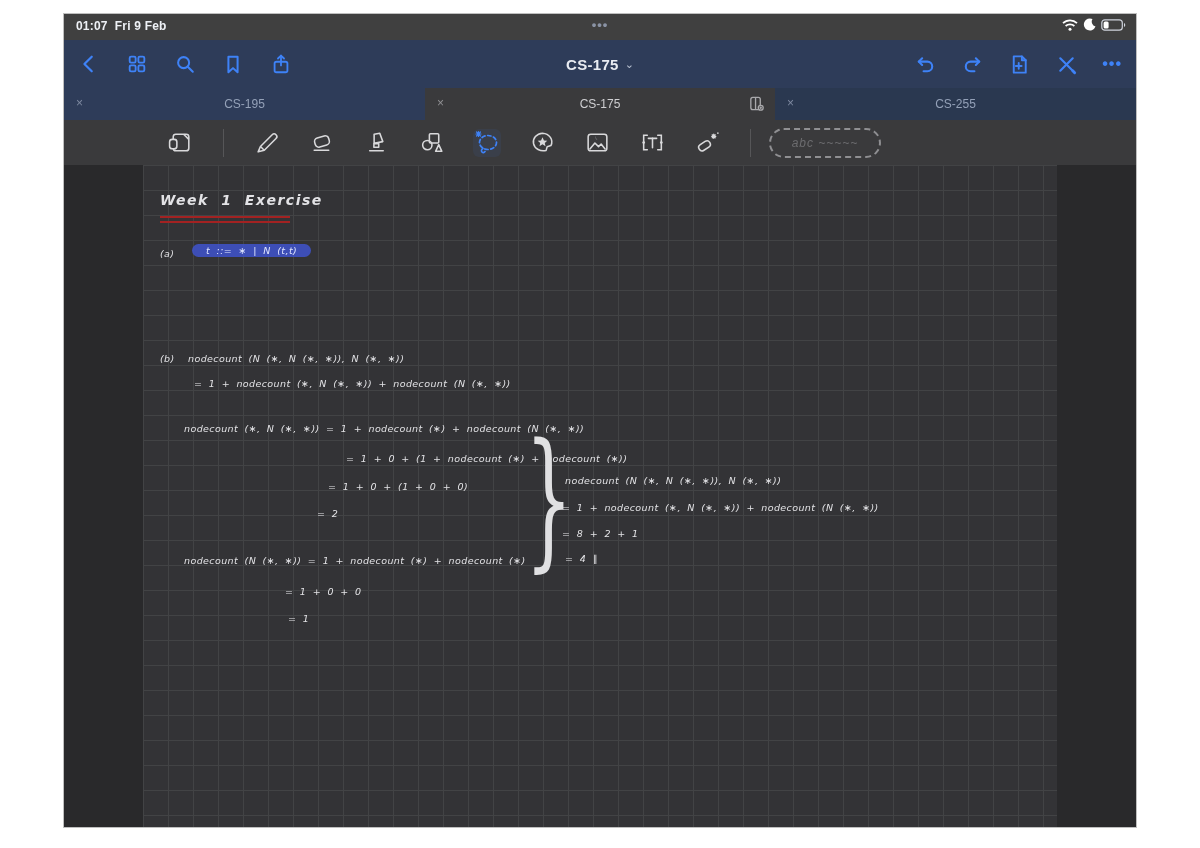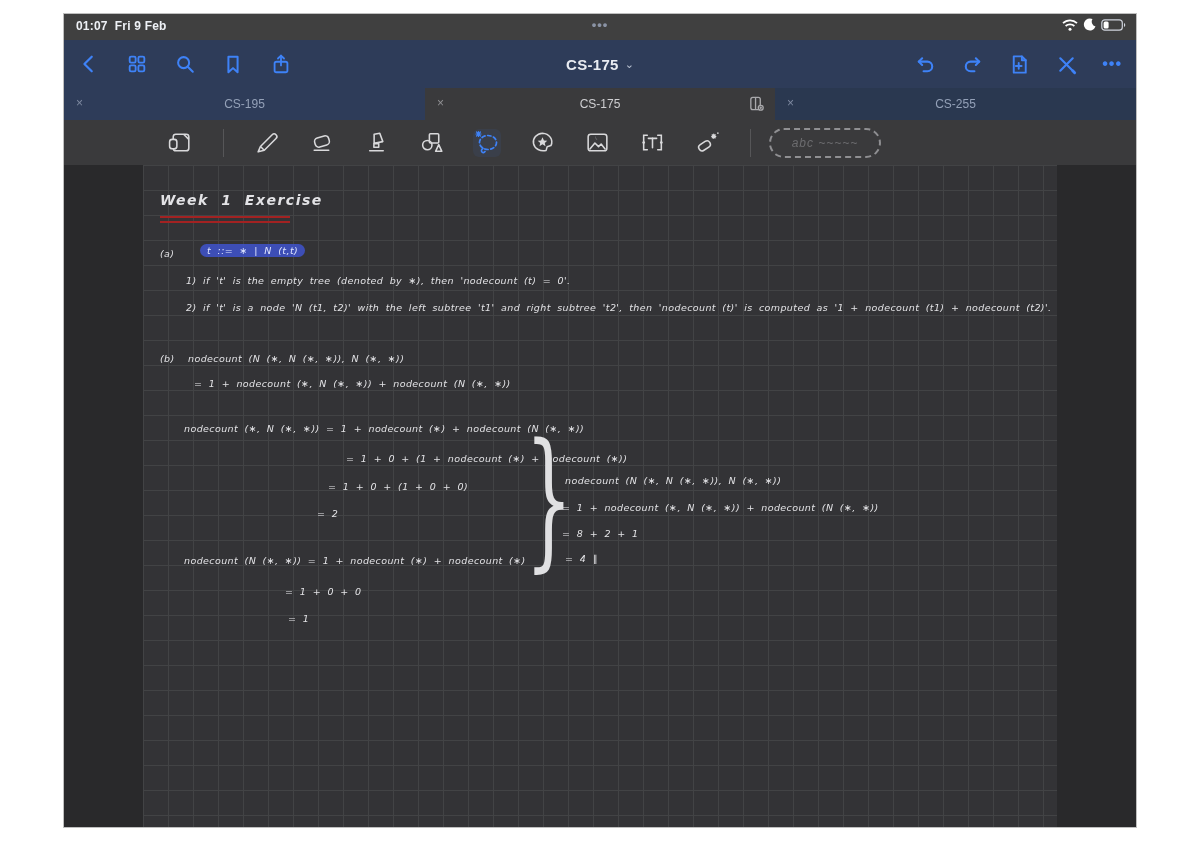--- a/index.html
+++ b/index.html
@@ -42,21 +42,21 @@
 
   
   .canvas { position:absolute; left:0; top:151px; width:100%; height:662px; background:#29292b; }
   .paper { position:absolute; left:79px; top:0; width:914px; height:662px; background-color:#333336;
     background-image: linear-gradient(to right, #424345 1px, transparent 1px), linear-gradient(to bottom, #424345 1px, transparent 1px);
     background-size:25px 25px; }
 
   .hw { position:absolute; color:#e3e3e6; font-family:"DejaVu Sans", sans-serif; font-style:italic; font-size:9.5px; letter-spacing:.4px; word-spacing:3px; white-space:nowrap; }
   .hw-title { font-size:14px; font-weight:700; letter-spacing:1.5px; word-spacing:6px; }
   .underline { position:absolute; height:2px; background:#a32222; }
-  .hl { background:rgba(64,84,205,.85); border-radius:8px; padding:1px 7px; color:#dfe5ff;margin-left:8px; }
+  .hl { background:rgba(64,84,205,.85); border-radius:8px; padding:1px 14px; color:#dfe5ff; }
   .brace { position:absolute; color:#e0e0e2; font-family:"DejaVu Serif", serif; font-weight:200; font-size:150px; line-height:165px; transform:scaleX(.5); transform-origin:left center; }
 </style>
 </head>
 <body>
 
 <div class="device">
 
   <div class="statusbar">
     <div class="status-left">
       <span>01:07</span>&nbsp;&nbsp;<span>Fri 9 Feb</span>
@@ -252,22 +252,20 @@
 
   <div class="canvas">
     <div class="paper">
 
       <div class="hw hw-title" style="left:17px; top:27px;">Week 1 Exercise</div>
       <div class="underline" style="left:17px; top:51px; width:130px;"></div>
       <div class="underline" style="left:17px; top:56px; width:130px;"></div>
 
       <div class="hw" style="left:17px; top:83px;">(a)</div>
       <div class="hw" style="left:49px; top:80px;"><span class="hl">t ::= ∗ | N (t,t)</span></div>
-      <div class="hw" style="left:43px; top:110px;">1) if 't' is the empty tree (denoted by ∗), then 'nodecount (t) = 0'.</div>
-      <div class="hw" style="left:43px; top:137px;">2) if 't' is a node 'N (t1, t2)' with the left subtree 't1' and right subtree 't2', then 'nodecount (t)' is computed as '1 + nodecount (t1) + nodecount (t2)'.</div>
 
       <div class="hw" style="left:17px; top:188px;">(b)</div>
       <div class="hw" style="left:45px; top:188px;">nodecount (N (∗, N (∗, ∗)), N (∗, ∗))</div>
       <div class="hw" style="left:51px; top:213px;">= 1 + nodecount (∗, N (∗, ∗)) + nodecount (N (∗, ∗))</div>
 
       <div class="hw" style="left:41px; top:258px;">nodecount (∗, N (∗, ∗)) = 1 + nodecount (∗) + nodecount (N (∗, ∗))</div>
       <div class="hw" style="left:170px; top:288px;margin-left:33px;">= 1 + 0 + (1 + nodecount (∗) + nodecount (∗))</div>
       <div class="hw" style="left:185px; top:316px;">= 1 + 0 + (1 + 0 + 0)</div>
       <div class="hw" style="left:174px; top:343px;">= 2</div>
 

